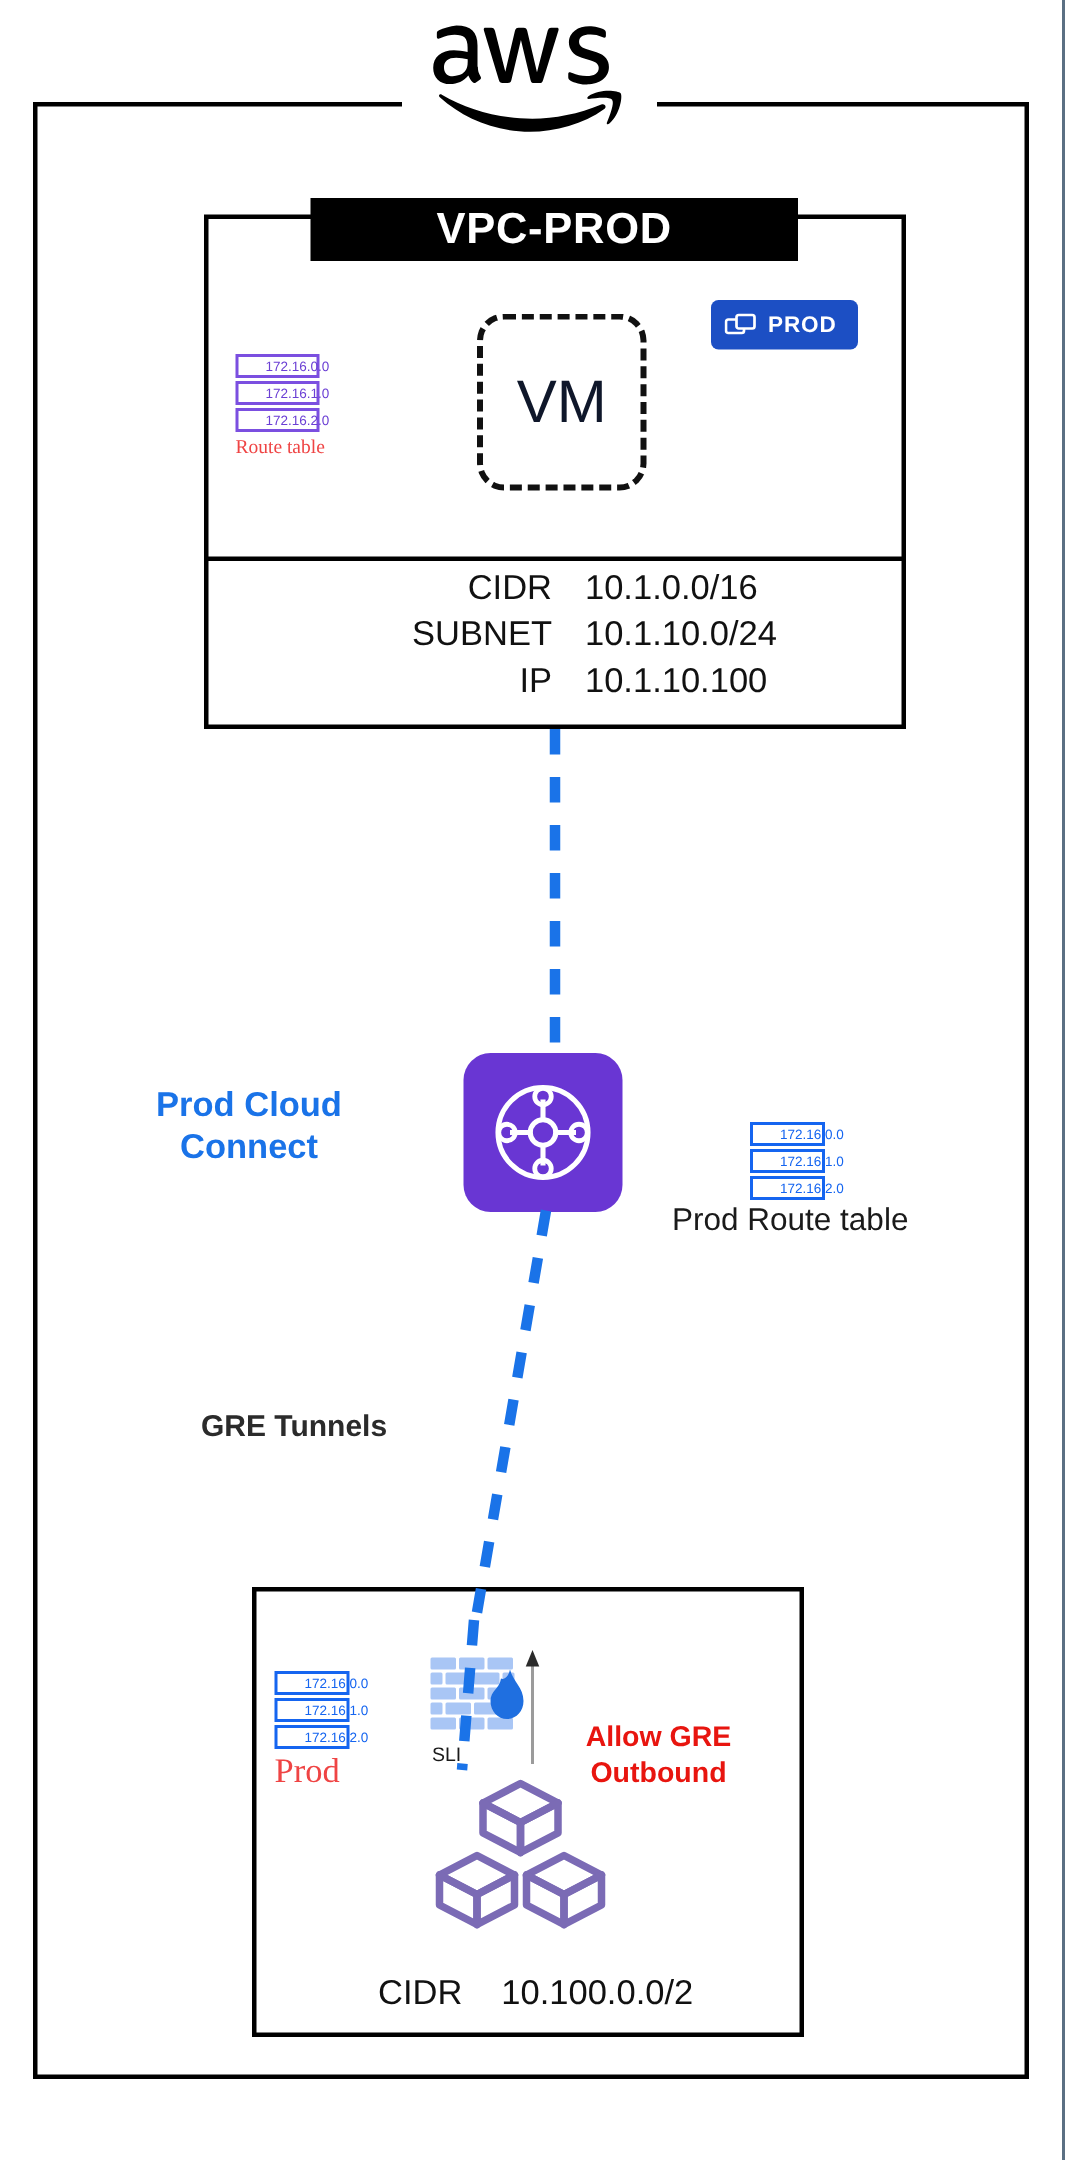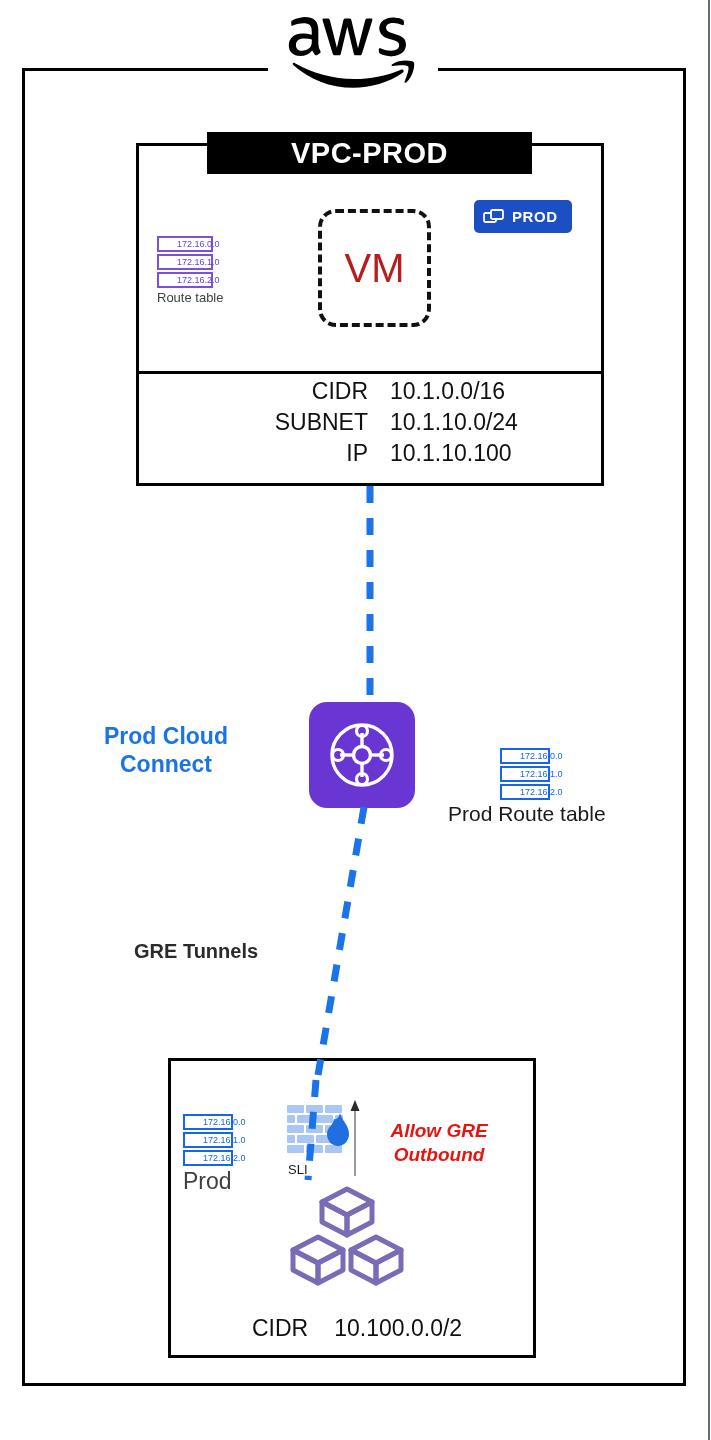--- a/index.html
+++ b/index.html
@@ -123,23 +123,24 @@
     line-height: 12px;
     padding: 0 18px;
     margin-bottom: 2px;
     font-family: "Liberation Sans", sans-serif;
     white-space: nowrap;
   }
   .route-table.purple .route-row { border-color: #7b4fe0; color: #6b3fd4; }
   .route-table.blue  .route-row { border-color: #1565f0; color: #1565f0; }
   .route-caption {
     font-size: 13px;
-    color: #404040;
+    color: #ef4444;
     margin-top: 2px;
     white-space: nowrap;
+    font-family: Liberation Serif, serif;
   }
   .route-caption.big { font-size: 23px; }
 
   #rt-prod-top { left: 157px; top: 236px; }
   #rt-prod-top .route-row { width: 56px; }
   #rt-cloud { left: 500px; top: 748px; }
   #rt-cloud .route-row { width: 50px; }
   #rt-cloud-caption {
     position: absolute;
     left: 448px;
@@ -158,21 +159,21 @@
     top: 209px;
     width: 113px;
     height: 118px;
     border: 4px dashed #111111;
     border-radius: 18px;
     box-sizing: border-box;
     display: flex;
     align-items: center;
     justify-content: center;
     font-size: 40px;
-    color: #b91c1c;
+    color: #0f172a;
   }
 
   
   #prod-badge {
     position: absolute;
     left: 474px;
     top: 200px;
     width: 98px;
     height: 33px;
     background: #1c4fc4;
@@ -270,27 +271,26 @@
   #sli-label {
     position: absolute;
     left: 288px;
     top: 1162px;
     font-size: 13px;
     color: #1a1a1a;
   }
   #allow-gre {
     position: absolute;
     left: 374px;
-    top: 1119px;
+    top: 1147px;
     width: 130px;
     text-align: center;
     color: #e8150f;
     font-size: 19px;
     font-weight: bold;
-    font-style: italic;
     line-height: 24px;
   }
   #gre-arrow {
     position: absolute;
     left: 348px;
     top: 1100px;
     width: 14px;
     height: 78px;
   }
   #cubes-icon {

